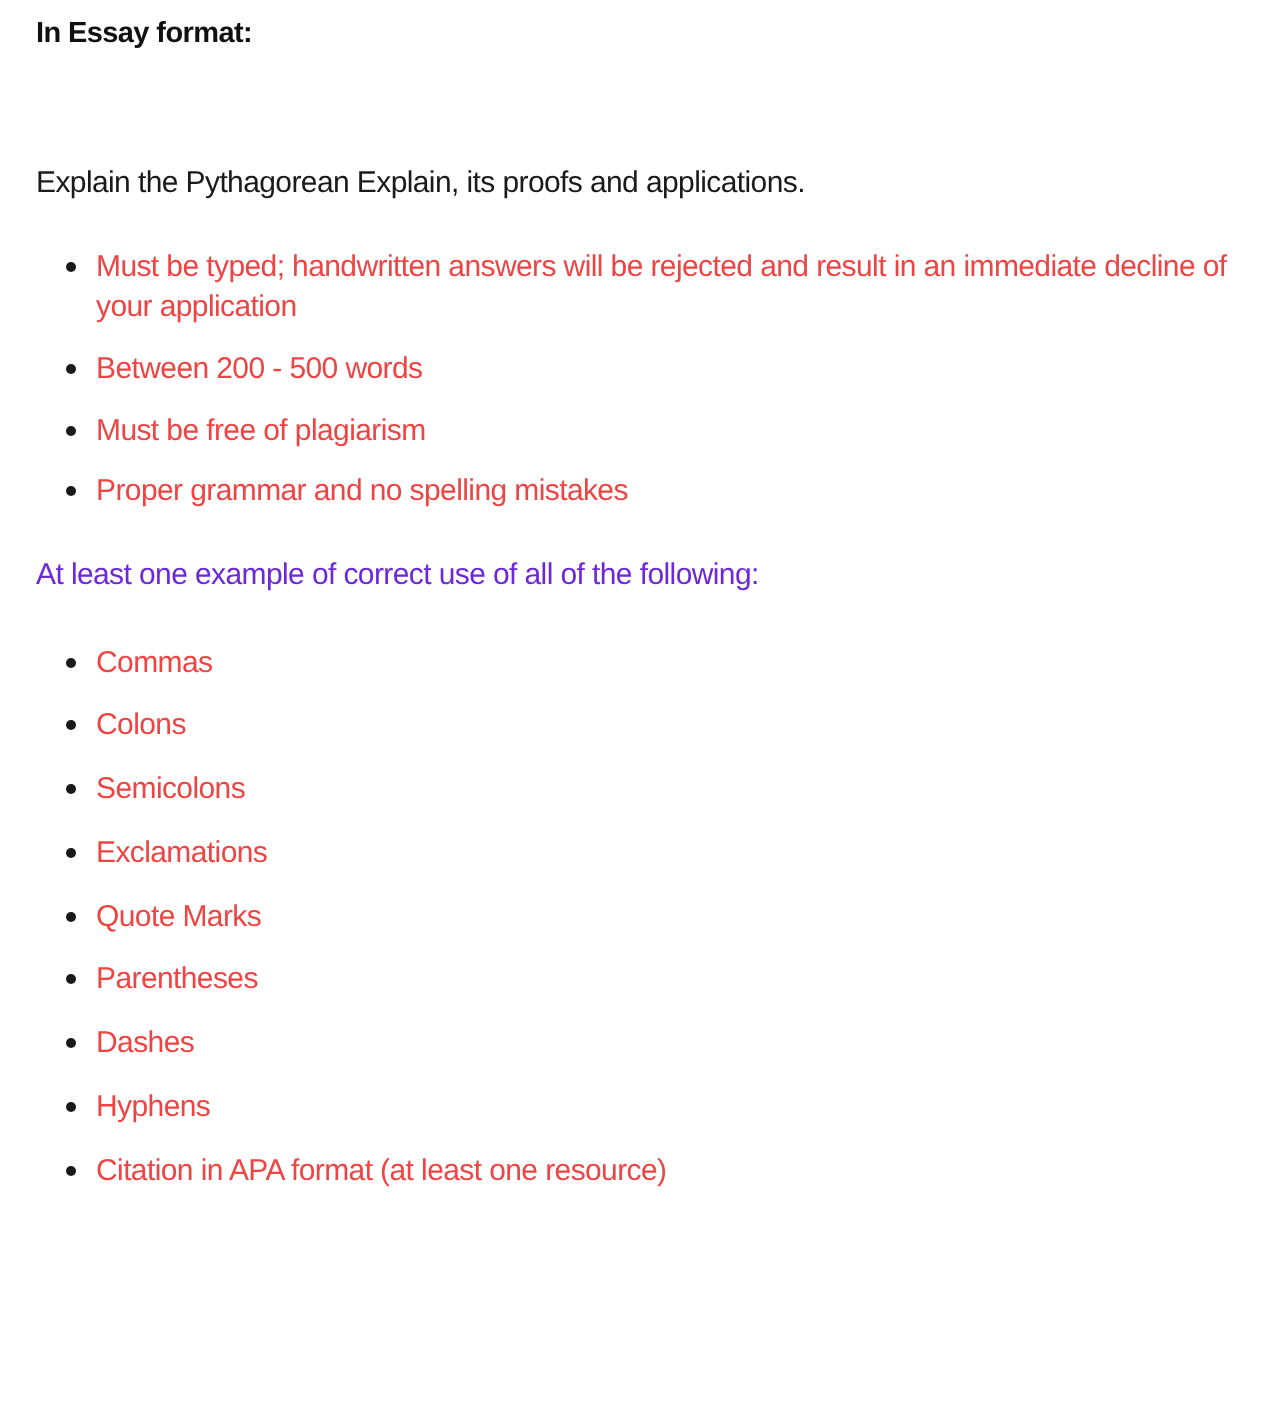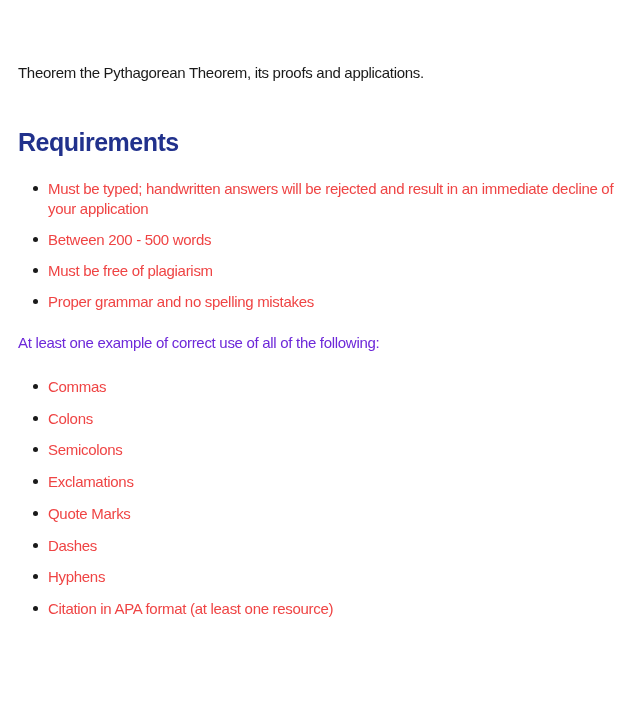--- a/index.html
+++ b/index.html
@@ -73,38 +73,39 @@
   }
   ul.examples-list li {
     margin-bottom: 11.5px;
   }
 </style>
 </head>
 <body>
 
 <div class="page">
 
+  <p class="intro-heading">In Essay format:</p>
 
-  <p class="prompt">Theorem the Pythagorean Theorem, its proofs and applications.</p>
+  <p class="prompt">Explain the Pythagorean Explain, its proofs and applications.</p>
 
-  <h1 class="requirements-title">Requirements</h1>
 
   <ul class="bullet-list">
     <li>Must be typed; handwritten answers will be rejected and result in an immediate decline of your application</li>
     <li>Between 200 - 500 words</li>
     <li>Must be free of plagiarism</li>
     <li>Proper grammar and no spelling mistakes</li>
   </ul>
 
   <p class="examples-intro">At least one example of correct use of all of the following:</p>
 
   <ul class="bullet-list examples-list">
     <li>Commas</li>
     <li>Colons</li>
     <li>Semicolons</li>
     <li>Exclamations</li>
     <li>Quote Marks</li>
+    <li>Parentheses</li>
     <li>Dashes</li>
     <li>Hyphens</li>
     <li>Citation in APA format (at least one resource)</li>
   </ul>
 
 </div>
 
 </body></html>

